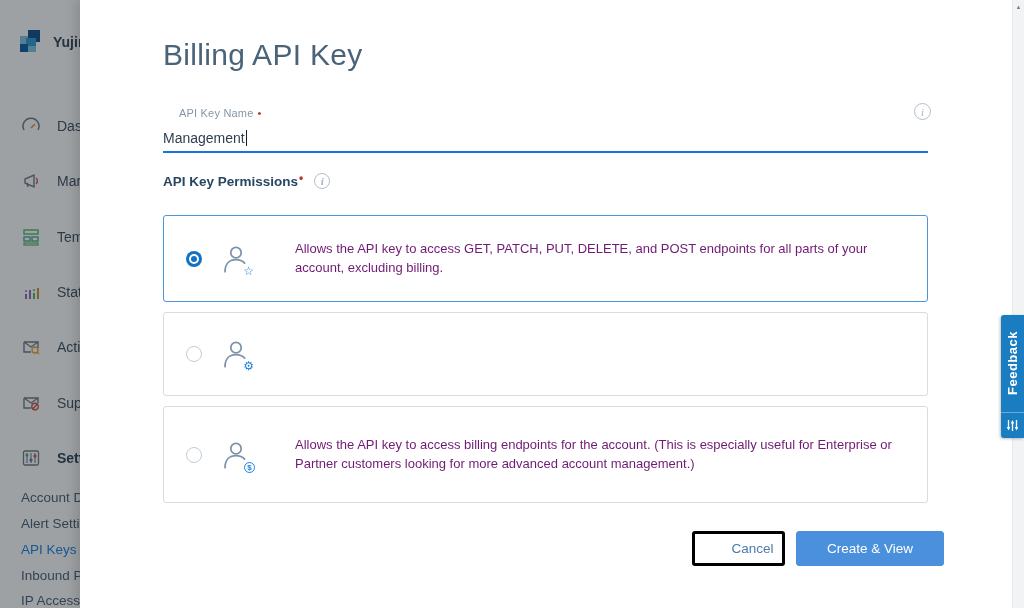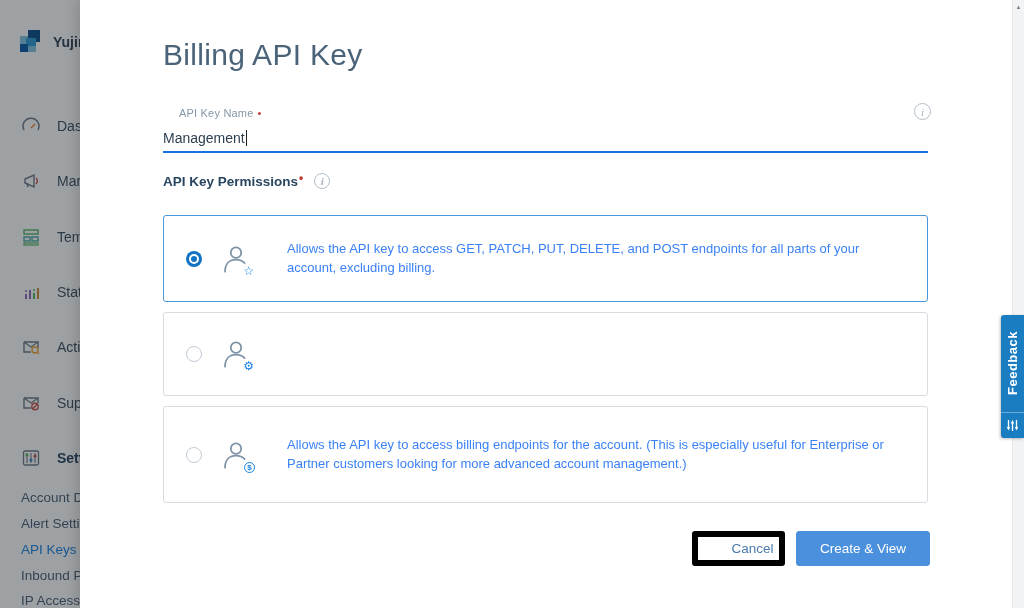--- a/index.html
+++ b/index.html
@@ -41,25 +41,25 @@
   .option.selected { border-color:#4b96dc; }
   .opt-full { height:87px; } .opt-restricted { height:84px; } .opt-billing { height:97px; }
   .radio { flex:0 0 auto; width:16px; height:16px; border-radius:50%; border:1px solid #c3ccd6; background:#fff; margin-right:19px; position:relative; cursor:pointer; }
   .option.selected .radio { border:none; background:#1273c4; }
   .option.selected .radio::after { content:""; position:absolute; left:50%; top:50%; width:6px; height:6px; transform:translate(-50%,-50%); border:2px solid #fff; border-radius:50%; }
   .person-wrap { position:relative; flex:0 0 auto; width:30px; height:30px; margin-right:36px; }
   .person-badge { position:absolute; right:-3px; bottom:-3px; color:#1a82e2; font-size:12px; line-height:1; background:#fff; }
   .badge-dollar { position:absolute; right:-4px; bottom:-3px; width:11px; height:11px; border:1.3px solid #1a82e2; border-radius:50%; background:#fff; color:#1a82e2; font-size:8px; font-weight:bold; display:flex; align-items:center; justify-content:center; }
   .opt-text { flex:1 1 auto; }
   .opt-title { font-size:13px; font-weight:bold; color:#2e4a66; margin-bottom:14px; }
-  .opt-desc { font-size:13px; color:#3b82f6; line-height:1.45; max-width:700px; }
+  .opt-desc { font-size:13px; color:#701a75; line-height:1.45; max-width:700px;margin-left:8px; }
 
   .btn { position:absolute; top:531px; height:35px; border-radius:3px; font-family:"Liberation Sans", sans-serif; font-size:13.5px; display:flex; align-items:center; justify-content:center; cursor:pointer; }
-  .btn-cancel { left:612px; width:93px; background:#fff; border:6px solid #000000; color:#4a7bac;padding-left:28px; }
-  .btn-create { left:716px; width:134px; background:#4a90dc; border:1px solid #4a90dc; color:#fff; }
+  .btn-cancel { left:612px; width:93px; background:#fff; border:3px solid #000000; color:#4a7bac;padding-left:28px; }
+  .btn-create { left:716px; width:148px; background:#4a90dc; border:1px solid #4a90dc; color:#fff; }
 
   
   .scrollbar { position:absolute; right:0; top:0; width:12px; height:608px; background:#f2f3f5; border-left:1px solid #e6e7e9; }
   .scroll-arrow { position:absolute; top:4px; left:0; width:11px; text-align:center; font-size:6px; color:#7d8185; }
 
   
   .feedback-tab { position:absolute; right:0; top:315px; width:23px; height:123px; background:#1a7dc2; border-radius:3px 0 0 3px; box-shadow:-1px 1px 3px rgba(0,0,0,0.25); display:flex; flex-direction:column; align-items:center; cursor:pointer; }
   .feedback-label { flex:1 1 auto; display:flex; align-items:center; justify-content:center; writing-mode:vertical-rl; transform:rotate(180deg); color:#fff; font-size:13px; font-weight:bold; letter-spacing:.5px; }
   .feedback-iconbox { flex:0 0 26px; width:100%; display:flex; align-items:center; justify-content:center; border-top:1px solid rgba(255,255,255,0.35); }
 </style>

